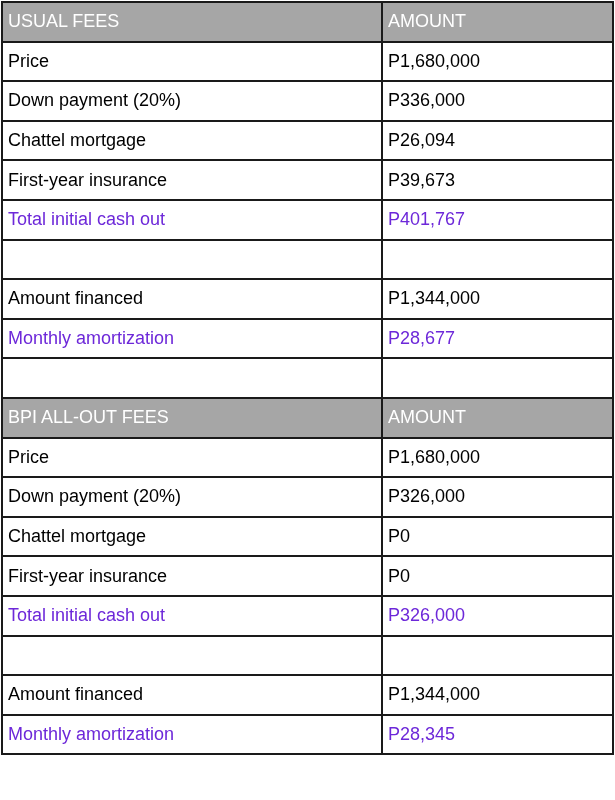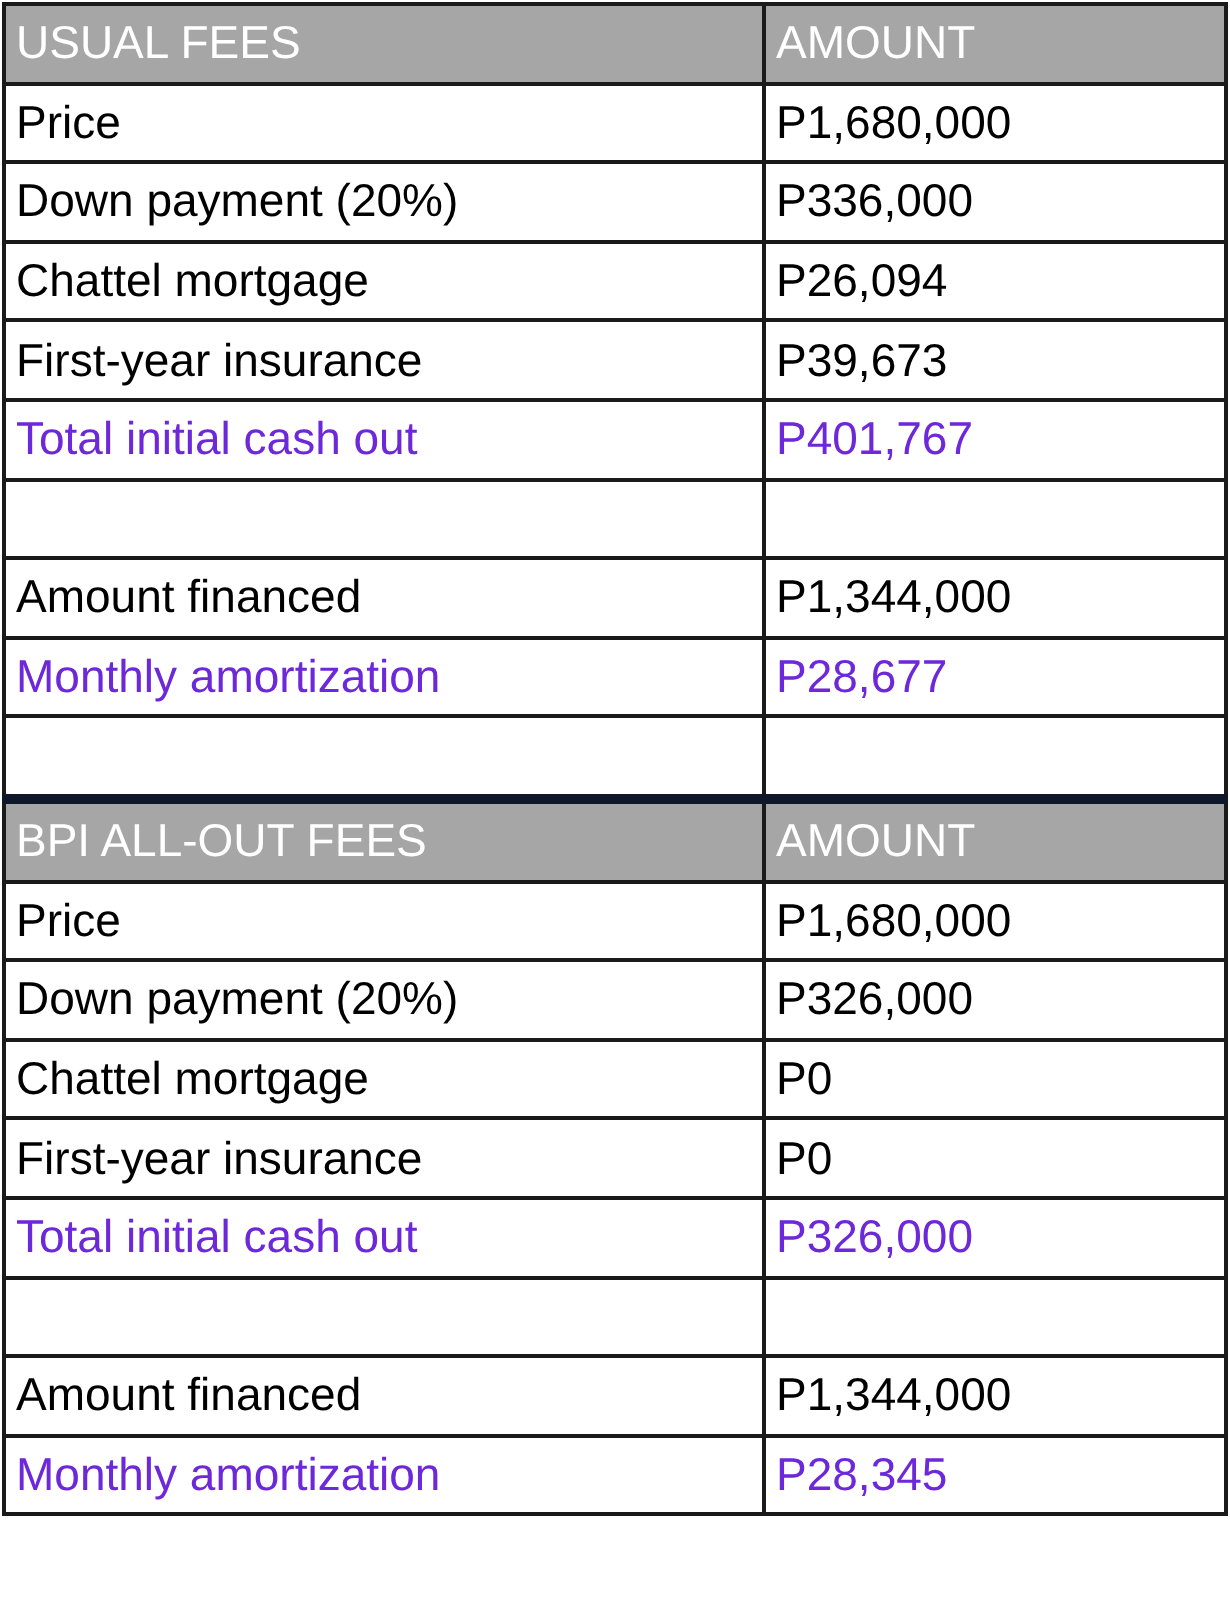--- a/index.html
+++ b/index.html
@@ -2,38 +2,38 @@
 <html><head>
 <meta charset="utf-8">
 <style>
   html, body { margin: 0; padding: 0; background: #ffffff; }
   body { width: 615px; height: 800px; overflow: hidden; }
   .tbl {
     position: absolute; left: 1px; top: 1px;
     width: 611px;
     border-collapse: collapse;
     font-family: "Liberation Sans", sans-serif;
-    font-size: 23px;
+    font-size: 18px;
     color: #000;
     table-layout: fixed;
   }
   .tbl td {
     border: 2px solid #1a1a1a;
     height: 37.6px;
     padding: 0 0 0 5px;
     line-height: 37px;
     white-space: nowrap;
     overflow: hidden;
     vertical-align: middle;
   }
   .tbl col.c1 { width: 380px; }
   .tbl col.c2 { width: 231px; }
   .tbl tr.hdr td { background: #a6a6a6; color: #ffffff; }
   .tbl tr.red td { color: #6d28d9; }
-  .tbl tr.thick td { border-top: 5px solid #0f172a; }
+  .tbl tr.thick td { border-top: 1px solid #0f172a; }
 </style>
 </head>
 <body>
 
 <table class="tbl">
   <colgroup>
       <col class="c1">
       <col class="c2">
     </colgroup>
   <tbody>

